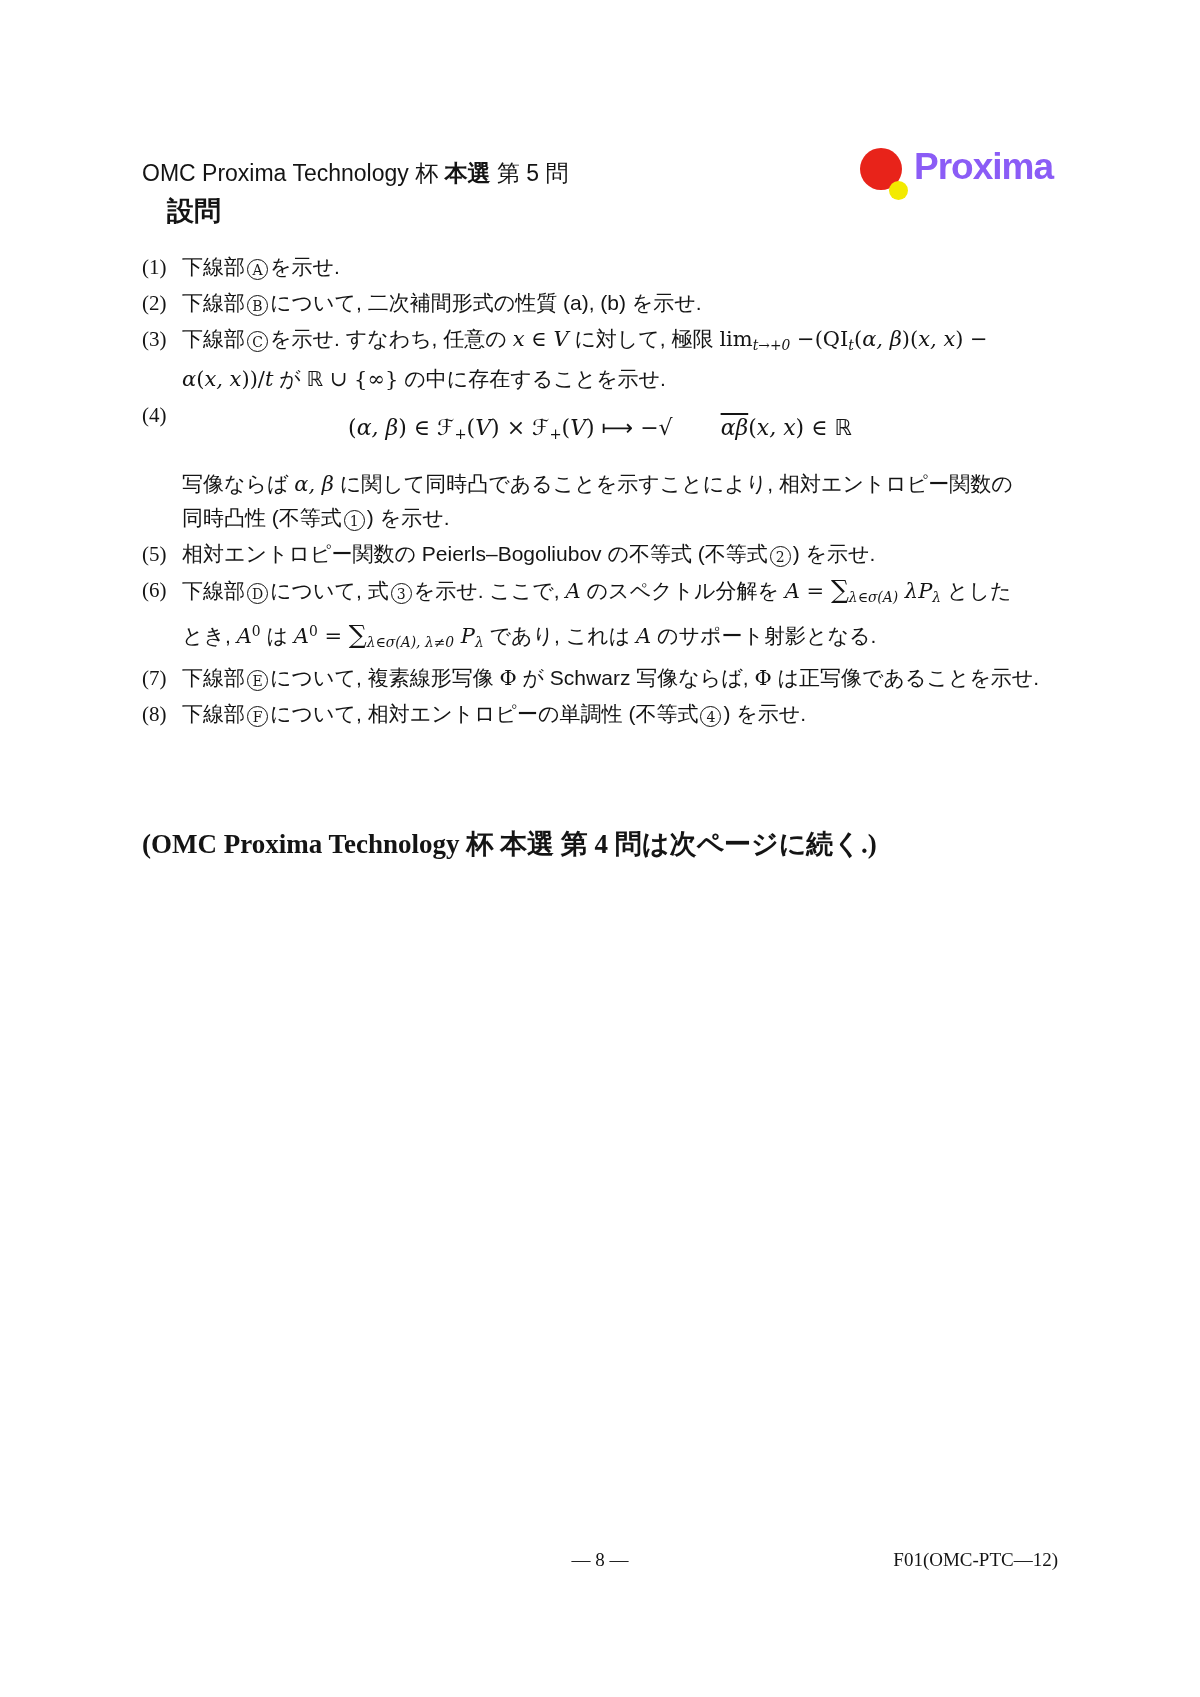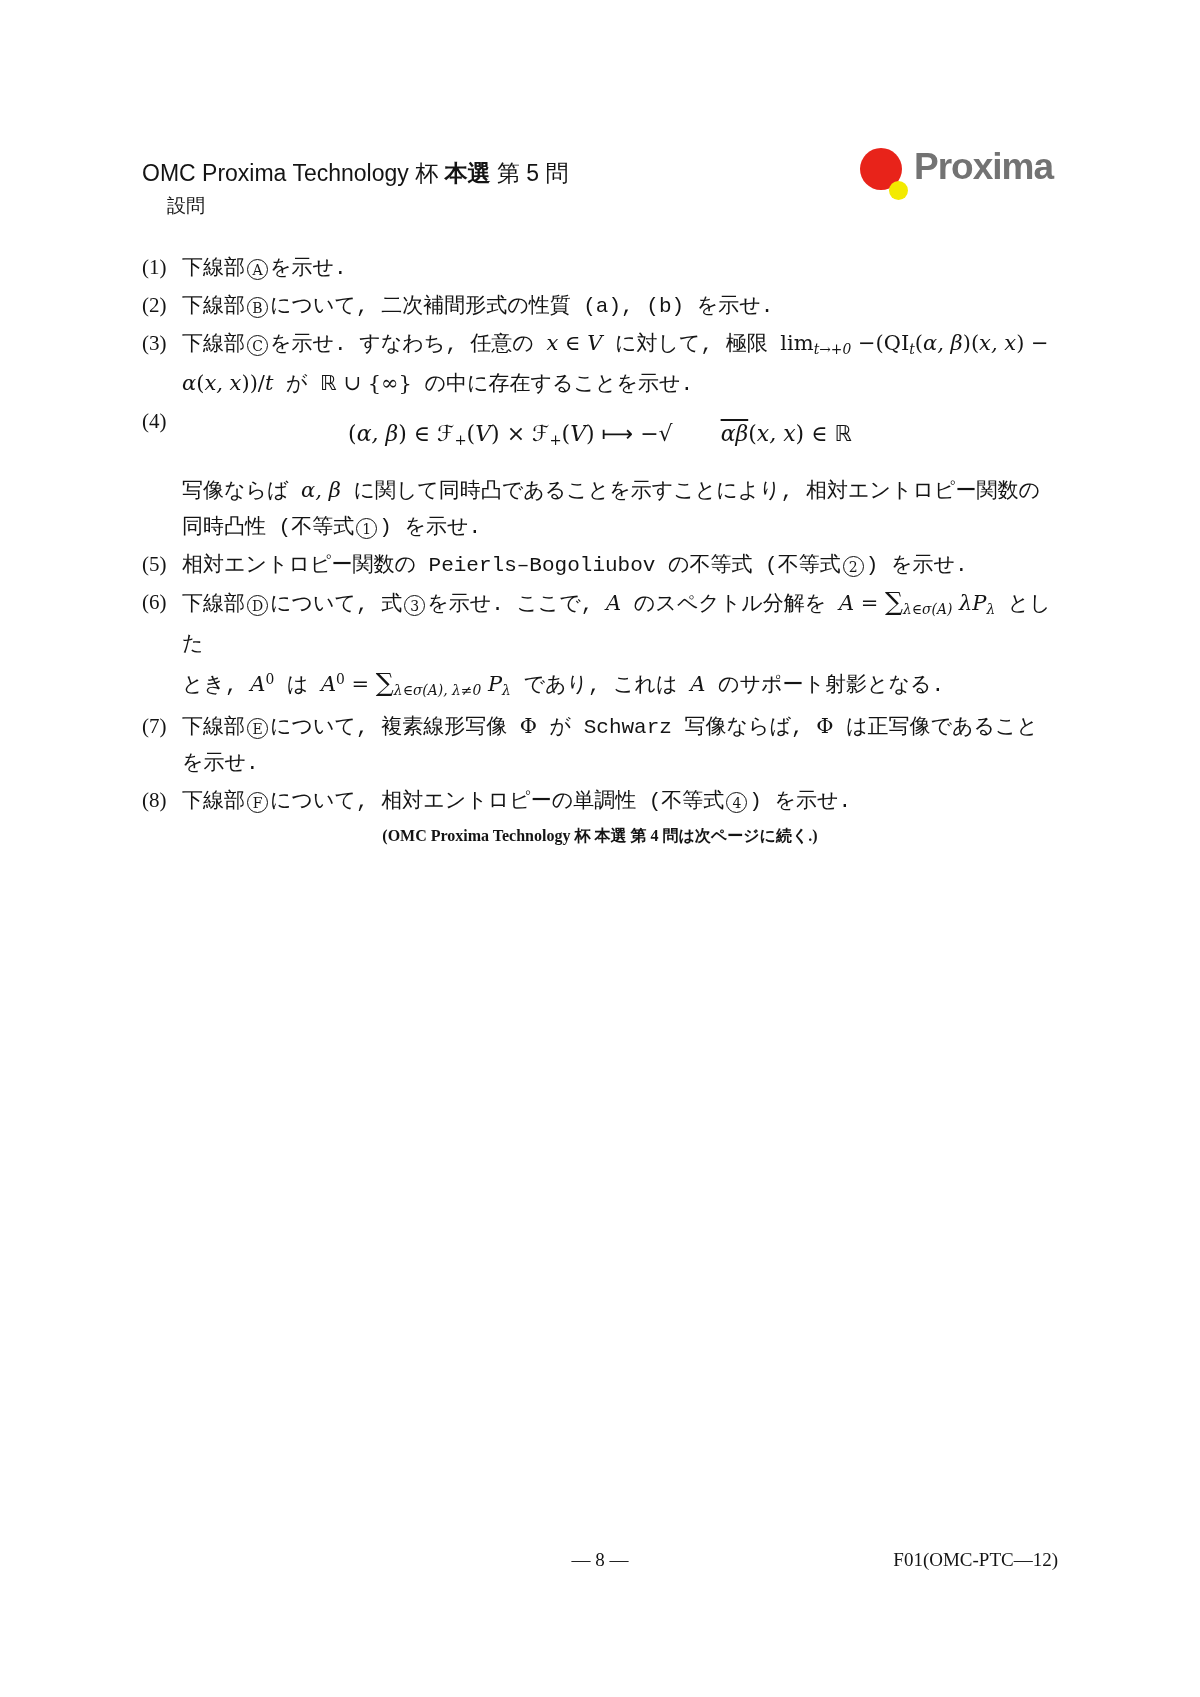--- a/index.html
+++ b/index.html
@@ -9,52 +9,52 @@
   
   .doc-title{position:absolute;left:142px;top:158px;font-size:23px;white-space:nowrap;}
   .doc-title .tpart{font-family:Liberation Sans, sans-serif;}
   .doc-title .tbold{font-family:"Liberation Sans","DejaVu Sans",sans-serif;font-weight:bold;}
 
   .logo{position:absolute;left:858px;top:136px;width:200px;height:66px;}
   .logo-mark{position:absolute;left:0;top:8px;width:52px;height:58px;}
   .logo-red{position:absolute;left:2px;top:4px;width:42px;height:42px;border-radius:50%;}
   .logo-yellow{position:absolute;left:31px;top:37px;width:19px;height:19px;border-radius:50%;}
   .logo-text{position:absolute;left:56px;top:10px;font-family:"Liberation Sans","DejaVu Sans",sans-serif;
-             font-weight:bold;font-size:37px;letter-spacing:-1px;color:#737373;}
+             font-weight:bold;font-size:37px;letter-spacing:-1px;color:#8b5cf6;}
 
   
-  .section-heading{position:absolute;left:167px;top:193px;font-size:19px;font-weight:normal;
+  .section-heading{position:absolute;left:167px;top:193px;font-size:27px;font-weight:bold;
                    font-family:"Liberation Sans","DejaVu Sans",sans-serif;}
 
   
   .qlist{position:absolute;left:142px;top:250px;width:916px;font-size:21px;}
   .item{display:flex;margin-bottom:2px;}
   .num{flex:none;width:40px;line-height:34px;}
   .ibody{flex:1;}
   .line{line-height:34px;min-height:34px;}
 
   
-  .seg-jp{font-family:Liberation Mono, monospace;}
+  .seg-jp{font-family:Liberation Sans, sans-serif;}
   .seg-mi{font-family:"DejaVu Serif","Liberation Serif",serif;font-style:italic;}
   .seg-mr{font-family:"DejaVu Serif","Liberation Serif",serif;}
   .seg-sy{font-family:"DejaVu Sans","DejaVu Serif",serif;}
   .seg-sub{font-family:"DejaVu Serif",serif;font-style:italic;font-size:66%;vertical-align:-0.3em;}
   .seg-sup{font-family:"DejaVu Serif",serif;font-size:66%;vertical-align:0.5em;}
   .seg-sum{font-family:"DejaVu Serif",serif;font-size:120%;}
   .seg-ol{font-family:"DejaVu Serif",serif;font-style:italic;text-decoration:overline;margin-left:48px;}
   .seg-circ{display:inline-block;width:21px;height:21px;border:1.4px solid #111;border-radius:50%;
             text-align:center;line-height:20px;font-size:14px;vertical-align:-0.1em;margin:0 2px;
             font-family:"DejaVu Serif",serif;box-sizing:border-box;}
 
   
   .formula{text-align:center;font-size:22px;line-height:34px;margin:13px 0 15px -40px;}
 
   
-  .continuation{position:absolute;left:142px;top:826px;width:916px;text-align:center;
-                font-weight:bold;font-size:16px;}
+  .continuation{position:absolute;left:142px;top:826px;width:916px;text-align:left;
+                font-weight:bold;font-size:27px;}
 
   
   .footer{position:absolute;left:142px;top:1549px;width:916px;font-size:19px;}
   .page-number{display:block;text-align:center;}
   .doc-code{position:absolute;right:0;top:0;}
 </style>
 </head>
 <body>
 
 <div class="page">

